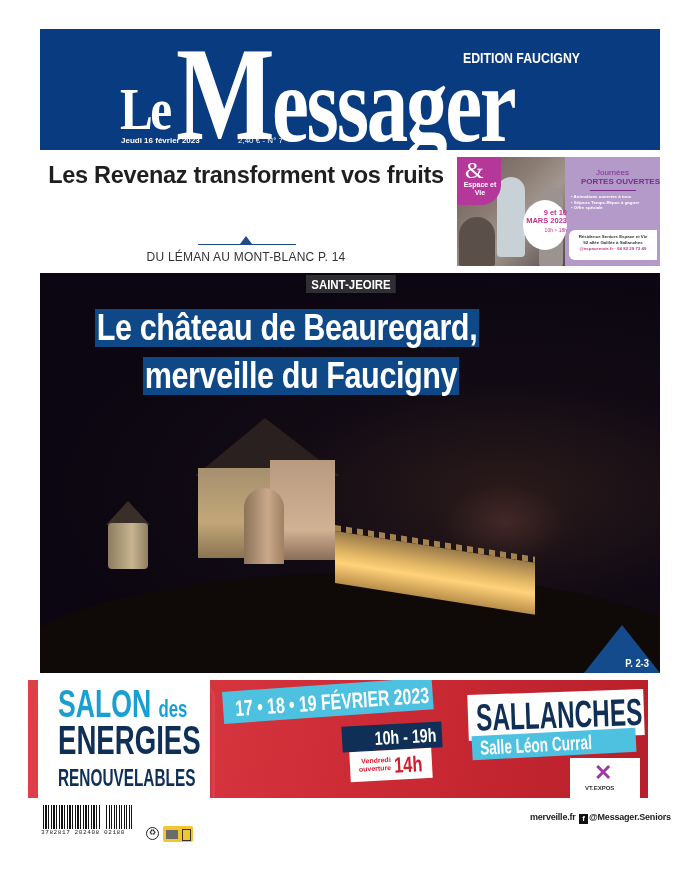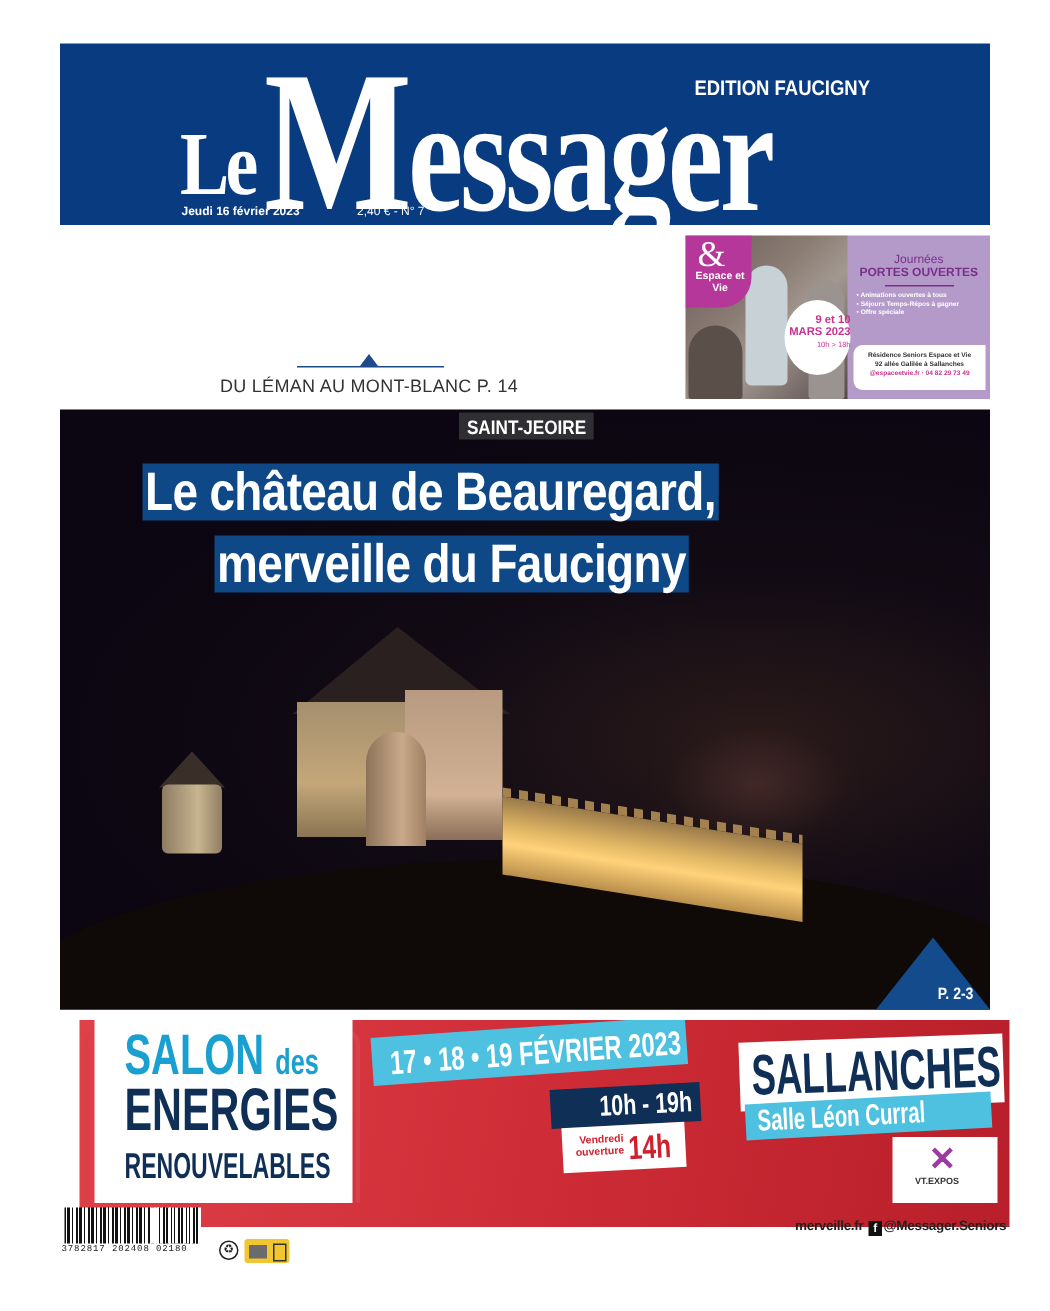--- a/index.html
+++ b/index.html
@@ -29,21 +29,21 @@
   .ad-photo .p2 { position: absolute; left: 82px; top: 30px; width: 24px; height: 79px; background: #9a9390; border-radius: 12px 12px 2px 2px; }
   .ad-photo .p3 { position: absolute; left: 2px; top: 60px; width: 36px; height: 49px; background: #5b4f4a; border-radius: 18px 18px 2px 2px; }
   .ad-logo-bg { position: absolute; left: 0; top: 0; width: 44px; height: 48px; background: #b5379a; border-radius: 0 0 20px 0; }
   .ad-amp { position: absolute; left: 8px; top: 0px; font-family: "Liberation Serif", serif; font-size: 24px; color: #fff; }
   .ad-brand { position: absolute; left: 3px; top: 24px; font-size: 7px; color: #fff; font-weight: bold; line-height: 8px; width: 40px; text-align: center; }
   .ad-circle { position: absolute; left: 66px; top: 43px; width: 44px; height: 50px; background: #fff; border-radius: 50%; text-align: right; padding-top: 9px; }
   .ad-dates { font-size: 7.5px; font-weight: bold; color: #c7318f; line-height: 8px; }
   .ad-hours { font-size: 5px; color: #c7318f; margin-top: 2px; }
   .ad-right { position: absolute; left: 108px; top: 0; width: 95px; height: 109px; text-align: center; }
   .ad-title1 { margin-top: 11px; font-size: 8px; color: #7a2e8c; }
-  .ad-title2 { font-size: 8px; font-weight: bold; color: #7a2e8c; line-height: 9px; }
+  .ad-title2 { font-size: 8px; font-weight: bold; color: #7a2e8c; line-height: 9px; text-align: right; }
   .ad-divider { width: 46px; height: 1px; background: #7a2e8c; margin: 4px auto 3px; }
   .ad-bullets { text-align: left; padding-left: 6px; font-size: 4.4px; color: #fff; font-weight: bold; line-height: 5.6px; list-style: none; }
   .ad-bullets li::before { content: "• "; }
   .ad-contact { position: absolute; left: 4px; top: 73px; width: 88px; height: 30px; background: #fff; border-radius: 6px 0 0 6px; padding-top: 4px; font-size: 4.4px; line-height: 6px; color: #333; font-weight: bold; }
   .ad-contact .url { color: #c7318f; }
 
   
   .photo { position: absolute; left: 40px; top: 273px; width: 620px; height: 400px; background: radial-gradient(ellipse at 75% 55%, #2a1a1a 0%, #120b14 35%, #0b0611 70%); overflow: hidden; }
   .kicker { position: absolute; left: 266px; top: 2px; background: #2f2f33; color: #fff; font-weight: bold; font-size: 13px; padding: 2px 6px 1px; transform: scaleX(0.88); transform-origin: left top; }
   .hl-line { position: absolute; background: #0e4886; color: #fff; font-weight: bold; font-size: 36px; line-height: 38px; padding: 0 2px; letter-spacing: -0.5px; transform: scaleX(0.85); transform-origin: left top; white-space: nowrap; }
@@ -58,21 +58,21 @@
   .chapel { position: absolute; left: 68px; top: 250px; width: 40px; height: 46px; background: linear-gradient(90deg, #8d7c62, #c8b48f 60%, #8f7e63); border-radius: 4px; }
   .chapel-roof { position: absolute; left: 66px; top: 228px; width: 0; height: 0; border-left: 22px solid transparent; border-right: 22px solid transparent; border-bottom: 24px solid #3a2f28; }
   .wall { position: absolute; left: 295px; top: 258px; width: 200px; height: 52px; background: linear-gradient(180deg, #9a7a4a 0%, #e3b865 40%, #ffd27a 60%, #b98e4a 100%); transform: skewY(9deg); transform-origin: left top; }
   .wall-merlons { position: absolute; left: 295px; top: 252px; width: 200px; height: 6px; background: repeating-linear-gradient(90deg, #a3824f 0 6px, transparent 6px 11px); transform: skewY(9deg); transform-origin: left top; }
   .tree { position: absolute; left: 395px; top: 205px; width: 140px; height: 90px; background: radial-gradient(ellipse, rgba(90,55,50,0.55) 0%, rgba(40,25,25,0.2) 60%, transparent 75%); }
 
   .page-tri { position: absolute; right: 0; bottom: 0; width: 0; height: 0; border-left: 38px solid transparent; border-right: 38px solid transparent; border-bottom: 48px solid #134b8d; }
   .page-ref { position: absolute; right: 11px; bottom: 4px; color: #fff; font-weight: bold; font-size: 11px; transform: scaleX(0.85); transform-origin: right bottom; }
 
   
-  .salon { position: absolute; left: 53px; top: 680px; width: 620px; height: 138px; background: linear-gradient(100deg, #e04048 0%, #cc2b35 55%, #b81f2a 100%); overflow: hidden; }
+  .salon { position: absolute; left: 28px; top: 680px; width: 620px; height: 118px; background: linear-gradient(100deg, #e04048 0%, #cc2b35 55%, #b81f2a 100%); overflow: hidden; }
   .salon-panel { position: absolute; left: 10px; top: 0; width: 172px; height: 122px; background: #fff; }
   .salon-frame { position: absolute; left: 3px; top: 6px; width: 184px; height: 116px; border: 3px solid #d9404a; border-bottom: none; border-radius: 10px 10px 0 0; }
   .salon-l1 { position: absolute; left: 20px; top: 4px; font-weight: bold; color: #1aa0d0; font-size: 38px; line-height: 40px; transform: scaleX(0.7); transform-origin: left top; white-space: nowrap; }
   .salon-l1 .des { font-size: 24px; }
   .salon-l2 { position: absolute; left: 20px; top: 40px; font-weight: bold; color: #0f2f56; font-size: 40px; line-height: 40px; transform: scaleX(0.69); transform-origin: left top; }
   .salon-l3 { position: absolute; left: 20px; top: 84px; font-weight: bold; color: #0f2f56; font-size: 24px; line-height: 28px; transform: scaleX(0.64); transform-origin: left top; white-space: nowrap; }
   .salon-dates { position: absolute; left: 194px; top: 12px; width: 210px; height: 32px; background: #4fc1e0; transform: rotate(-4deg); transform-origin: left top; }
   .salon-dates span { position: absolute; left: 12px; top: 5px; color: #fff; font-weight: bold; font-size: 22px; transform: scaleX(0.72); transform-origin: left top; white-space: nowrap; }
   .salon-hours { position: absolute; left: 314px; top: 44px; width: 100px; height: 26px; background: #0f2f56; transform: rotate(-3deg); }
   .salon-hours span { position: absolute; right: 6px; top: 3px; color: #fff; font-weight: bold; font-size: 19px; transform: scaleX(0.75); transform-origin: right top; white-space: nowrap; }
@@ -108,20 +108,21 @@
   <span class="logo-le">Le</span>
   <span class="logo-m">M</span>
   <span class="logo-essager">essager</span>
   <span class="edition">EDITION FAUCIGNY</span>
   <span class="date">Jeudi 16 février 2023</span>
   <span class="price">2,40 € - N° 7</span>
 </header>
 
 <section class="top-story">
   <div class="top-headline">
+    <div>Les Revenaz transforment vos fruits</div>
   </div>
   <div class="top-rule"></div>
   <div class="top-tri"></div>
   <div class="top-kicker">DU LÉMAN AU MONT-BLANC P. 14</div>
 </section>
 
 <aside class="ad-espace">
   <div class="ad-photo">
     <div class="p3"></div>
       <div class="p1"></div>

